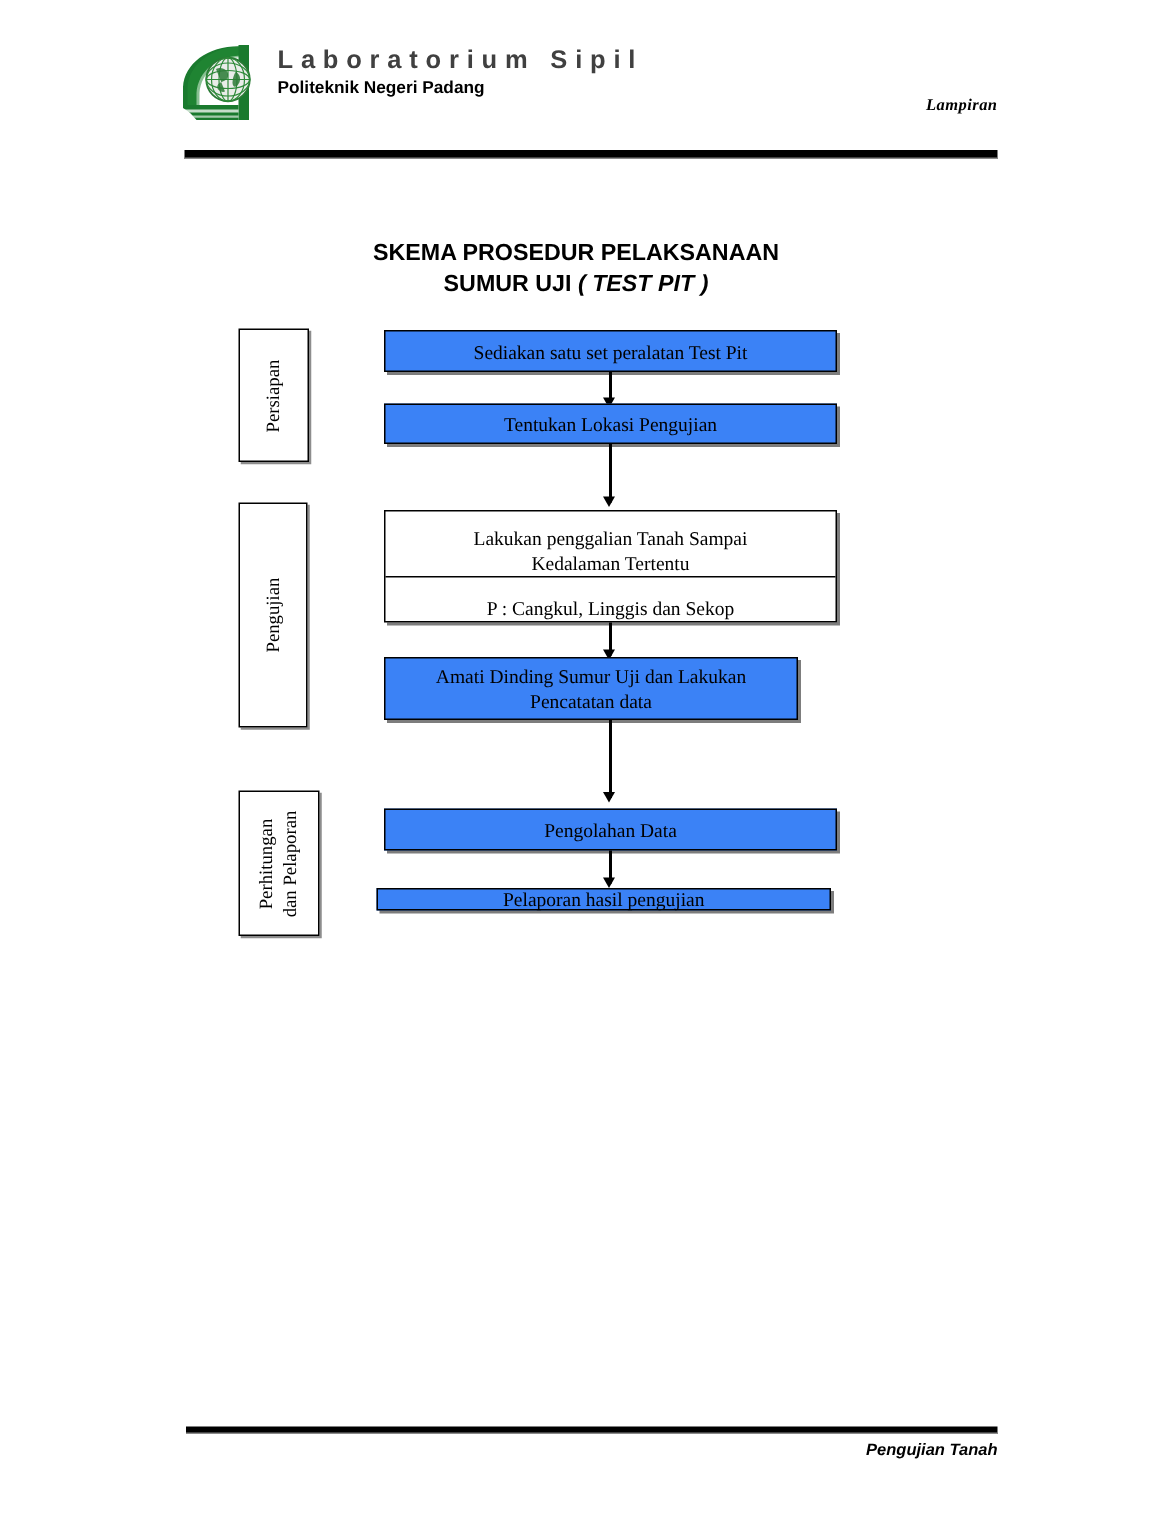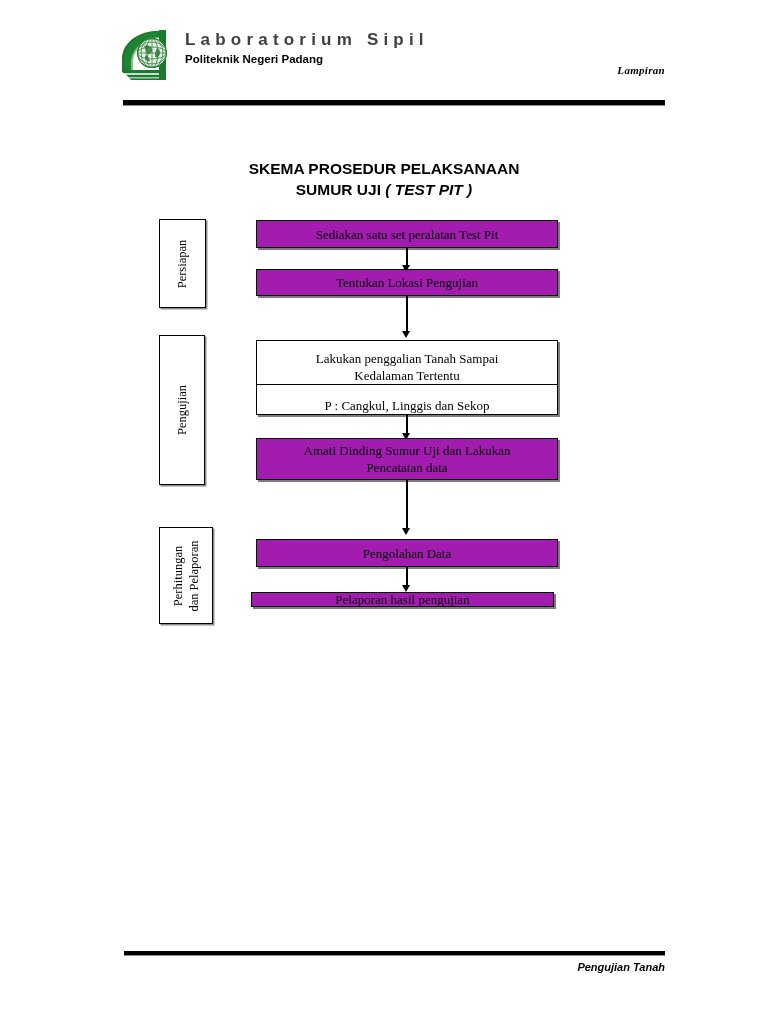--- a/index.html
+++ b/index.html
@@ -83,21 +83,21 @@
     margin-top: 38px;
   }
   #page-title .line2 { display: block; }
   #page-title .ital { font-style: italic; }
 
   
   .fc-box {
     position: absolute;
     border: 1px solid #000000;
     box-sizing: border-box;
-    background: #a21caf;
+    background: #3b82f6;
     box-shadow: 2px 2px 0 0 #7d7d7d;
     display: flex;
     align-items: center;
     justify-content: center;
     font-family: "Liberation Serif", serif;
     font-size: 13px;
     line-height: 17px;
     text-align: center;
   }
   .fc-box .txt { padding: 0 6px; }
@@ -257,21 +257,21 @@
       <span>Lakukan penggalian Tanah Sampai</span><br>
       <span>Kedalaman Tertentu</span>
     </span>
   </div>
   <div class="seg bottom">P : Cangkul, Linggis dan Sekop</div>
 </div>
 
 <div class="conn" style="left:406px; top:415px; height:22px;"></div>
 <div class="arrowhead" style="left:402px; top:433px;"></div>
 
-<div class="fc-box" style="left:256px; top:438px; width:302px; height:42px;">
+<div class="fc-box" style="left:256px; top:438px; width:276px; height:42px;">
   <span class="txt">
     <span>Amati Dinding Sumur Uji dan Lakukan</span><br>
     <span>Pencatatan data</span>
   </span>
 </div>
 
 <div class="conn" style="left:406px; top:480px; height:52px;"></div>
 <div class="arrowhead" style="left:402px; top:528px;"></div>
 
 <div class="fc-box" style="left:256px; top:539px; width:302px; height:28px;">

